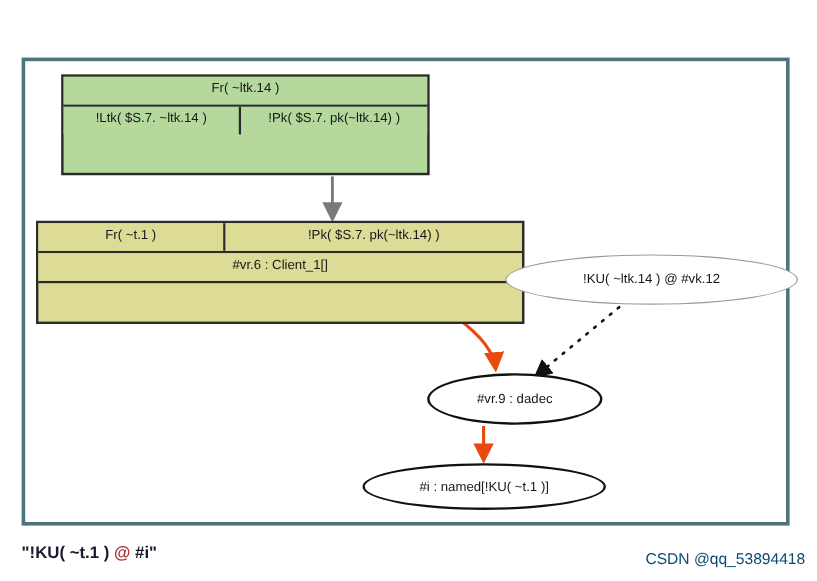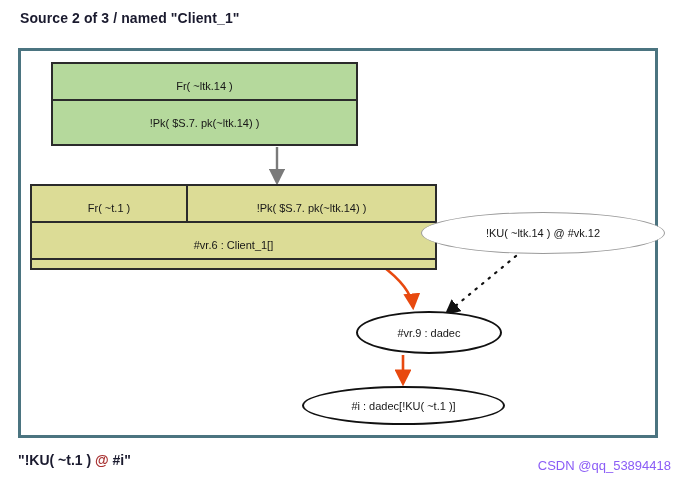--- a/index.html
+++ b/index.html
@@ -38,21 +38,21 @@
     display:flex;flex-direction:row;
     border-bottom:2px solid #2b2b2b;
     box-sizing:border-box;
   }
   .rule-row:last-child{border-bottom:none;}
   .rule-cell{
     flex:1 1 0;
     text-align:center;
     font-size:11px;
     color:#171717;
-    padding:16px 2px 5px 2px;
+    padding:4px 2px 5px 2px;
     box-sizing:border-box;
     border-right:2px solid #2b2b2b;
     white-space:nowrap;
     overflow:hidden;
     line-height:1.25;
   }
   .rule-cell:last-child{border-right:none;}
 
   .green  .rule-cell{background:#b5d99c;}
   .green  {background:#b5d99c;}
@@ -89,30 +89,29 @@
 
   .bottom-text{
     position:absolute;left:18px;top:452px;
     font-size:14px;font-weight:bold;color:#1a1a2e;
     white-space:nowrap;
   }
   .bottom-text .at{color:#a83030;}
 
   .watermark{
     position:absolute;right:10px;top:458px;
-    font-size:13px;color:#8b5cf6;
+    font-size:13px;color:#0c4a6e;
     white-space:nowrap;
   }
 </style>
 </head>
 <body>
 
 <div id="root">
 
-  <div class="page-title">Source 2 of 3 / named "Client_1"</div>
 
   <div class="graph-frame"></div>
 
   <svg class="edges">
     <defs>
       <marker id="arrow-grey" viewBox="0 0 10 10" refX="8" refY="5" markerWidth="7" markerHeight="7" orient="auto-start-reverse">
         <path d="M 0 0 L 10 5 L 0 10 z" fill="#7a7a7a"></path>
       </marker>
       <marker id="arrow-orange" viewBox="0 0 10 10" refX="8" refY="5" markerWidth="6.5" markerHeight="6.5" orient="auto-start-reverse">
         <path d="M 0 0 L 10 5 L 0 10 z" fill="#e8490f"></path>
@@ -129,39 +128,40 @@
     <path d="M 516 256 L 447 313" fill="none" stroke="#111111" stroke-width="2.2" stroke-dasharray="1.5 7" stroke-linecap="round" marker-end="url(#arrow-black)"></path>
 
     <line x1="403" y1="355" x2="403" y2="383" stroke="#e8490f" stroke-width="2.6" marker-end="url(#arrow-orange)"></line>
   </svg>
 
   <div class="rule-box green" id="box-green">
     <div class="rule-row row-0">
       <div class="rule-cell cell-0">Fr( ~ltk.14 )</div>
     </div>
     <div class="rule-row row-2">
+      <div class="rule-cell cell-0">!Ltk( $S.7. ~ltk.14 )</div>
       <div class="rule-cell cell-1">!Pk( $S.7. pk(~ltk.14) )</div>
     </div>
   </div>
 
   <div class="rule-box olive" id="box-olive">
     <div class="rule-row row-0">
       <div class="rule-cell cell-0">Fr( ~t.1 )</div>
       <div class="rule-cell cell-1">!Pk( $S.7. pk(~ltk.14) )</div>
     </div>
     <div class="rule-row row-1">
       <div class="rule-cell cell-0">#vr.6 : Client_1[]</div>
     </div>
     <div class="rule-row row-2">
     </div>
   </div>
 
   <div class="ellipse faint" id="ell-ku">!KU( ~ltk.14 ) @ #vk.12</div>
 
   <div class="ellipse" id="ell-dadec">#vr.9 : dadec</div>
 
-  <div class="ellipse" id="ell-coerce">#i : dadec[!KU( ~t.1 )]</div>
+  <div class="ellipse" id="ell-coerce">#i : named[!KU( ~t.1 )]</div>
 
   <div class="bottom-text"><span>"!KU( ~t.1 ) </span><span class="at">@</span><span> #i"</span></div>
 
   <div class="watermark">CSDN @qq_53894418</div>
 
 </div>
 
 </body></html>

